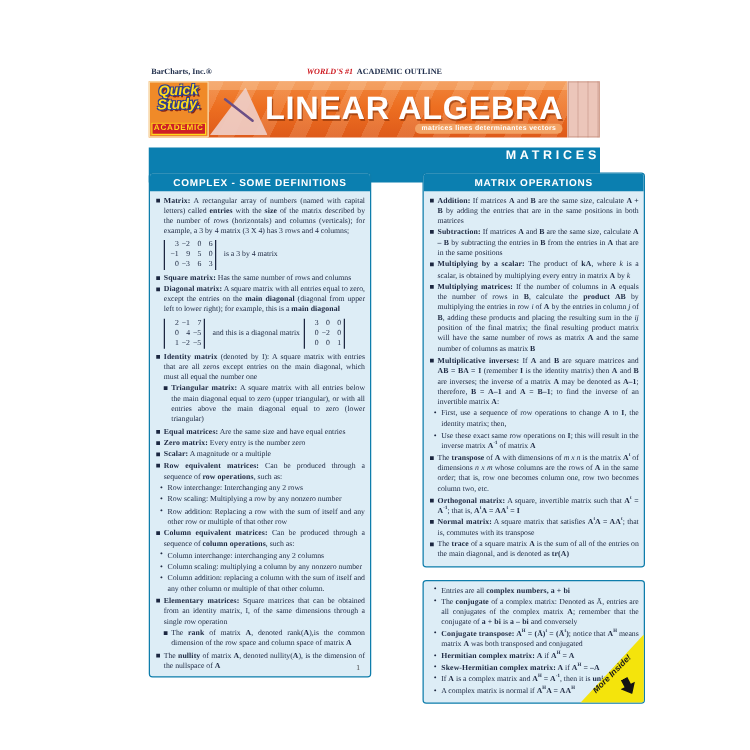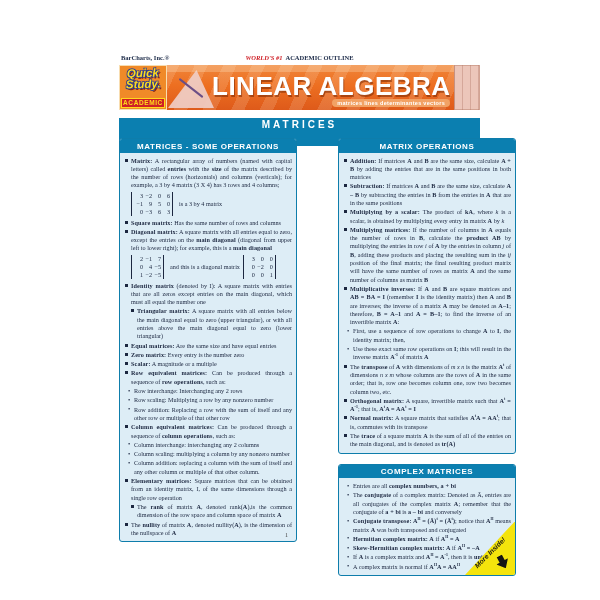--- a/index.html
+++ b/index.html
@@ -41,21 +41,21 @@
   .banner-sub{position:absolute;right:4px;bottom:3px;z-index:2;background:#f2a264;border-radius:4px;
               padding:1px 5px;font:bold 5.5px "Liberation Sans",sans-serif;color:#fff;letter-spacing:.3px;}
   .banner-side{position:absolute;right:0;top:0;width:26px;height:45px;background:var(--pink,#ecc6ba);
                box-shadow:inset 0 0 0 1px rgba(180,120,100,.45);
                background-image:linear-gradient(90deg,rgba(170,110,95,.35) 1px,transparent 1px);
                background-size:8px 100%;}
 
   
   .section-bar{position:absolute;left:0;top:64px;width:361px;height:28px;background:var(--teal,#0b7fb0);
                color:#fff;font:bold 10px "Liberation Sans",sans-serif;letter-spacing:3px;
-               text-align:center;line-height:14px;}
+               text-align:right;line-height:14px;}
 
   
   .col{position:absolute;top:84px;}
   .col-left{left:0;width:178px;}
   .col-right{left:183px;width:178px;margin-left:36px;}
   .panel{position:relative;border:1.5px solid var(--teal-border,#0e7dab);border-radius:3px;
          background:var(--panel-bg,#ddedf6);box-sizing:border-box;overflow:hidden;}
   .panel + .panel{margin-top:10px;}
   .panel-h{background:var(--teal,#0b7fb0);color:#fff;font:bold 8px "Liberation Sans",sans-serif;
            letter-spacing:.6px;text-align:center;padding:2.5px 0 2px;}
@@ -119,21 +119,21 @@
         <div class="banner-title">LINEAR ALGEBRA</div>
         <div class="banner-sub">matrices lines determinantes vectors</div>
       </div>
       <div class="banner-side"></div>
     </div>
 
     <div class="section-bar">MATRICES</div>
 
     <div class="col col-left">
       <section class="panel">
-        <div class="panel-h">MATRICES - SOME OPERATIONS</div>
+        <div class="panel-h">COMPLEX - SOME DEFINITIONS</div>
         <div class="panel-b">
             <div class="it b1"><span class="bl"></span><span class="tx"><b>Matrix:</b> A rectangular array of numbers (named with capital letters) called <b>entries</b> with the <b>size</b> of the matrix described by the number of rows (horizontals) and columns (verticals); for example, a 3 by 4 matrix (3 X 4) has 3 rows and 4 columns;</span></div>
             <div class="fig">
               <div class="mx">
                 <div class="r">
                   <span class="c">3</span>
                   <span class="c">−2</span>
                   <span class="c">0</span>
                   <span class="c">6</span>
                 </div>
@@ -222,21 +222,20 @@
             <div class="it b1"><span class="bl"></span><span class="tx"><b>Multiplicative inverses:</b> If <b>A</b> and <b>B</b> are square matrices and <b>AB = BA = I</b> (remember <b>I</b> is the identity matrix) then <b>A</b> and <b>B</b> are inverses; the inverse of a matrix <b>A</b> may be denoted as <b>A–1</b>; therefore, <b>B = A–1</b> and <b>A = B–1</b>; to find the inverse of an invertible matrix <b>A</b>:</span></div>
             <div class="it dot"><span class="bl">•</span><span class="tx">First, use a sequence of row operations to change <b>A</b> to <b>I</b>, the identity matrix; then,</span></div>
             <div class="it dot"><span class="bl">•</span><span class="tx">Use these exact same row operations on <b>I</b>; this will result in the inverse matrix <b>A<sup>-1</sup></b> of matrix <b>A</b></span></div>
             <div class="it b1"><span class="bl"></span><span class="tx">The <b>transpose</b> of <b>A</b> with dimensions of <i>m x n</i> is the matrix <b>A<sup>t</sup></b> of dimensions <i>n x m</i> whose columns are the rows of <b>A</b> in the same order; that is, row one becomes column one, row two becomes column two, etc.</span></div>
             <div class="it b1"><span class="bl"></span><span class="tx"><b>Orthogonal matrix:</b> A square, invertible matrix such that <b>A<sup>t</sup> = A<sup>-1</sup></b>; that is, <b>A<sup>t</sup>A = AA<sup>t</sup> = I</b></span></div>
             <div class="it b1"><span class="bl"></span><span class="tx"><b>Normal matrix:</b> A square matrix that satisfies <b>A<sup>t</sup>A = AA<sup>t</sup></b>; that is, commutes with its transpose</span></div>
             <div class="it b1"><span class="bl"></span><span class="tx">The <b>trace</b> of a square matrix <b>A</b> is the sum of all of the entries on the main diagonal, and is denoted as <b>tr(A)</b></span></div>
           </div>
       </section>
       <section class="panel">
-        <div class="panel-h">COMPLEX MATRICES</div>
         <div class="panel-b">
             <div class="it dot"><span class="bl">•</span><span class="tx">Entries are all <b>complex numbers, a + bi</b></span></div>
             <div class="it dot"><span class="bl">•</span><span class="tx">The <b>conjugate</b> of a complex matrix: Denoted as Ā, entries are all conjugates of the complex matrix <b>A</b>; remember that the conjugate of <b>a + bi</b> is <b>a – bi</b> and conversely</span></div>
             <div class="it dot"><span class="bl">•</span><span class="tx"><b>Conjugate transpose: A<sup>H</sup> = (Ā)<sup>t</sup> = (Ā<sup>t</sup>)</b>; notice that <b>A<sup>H</sup></b> means matrix <b>A</b> was both transposed and conjugated</span></div>
             <div class="it dot"><span class="bl">•</span><span class="tx"><b>Hermitian complex matrix: A</b> if <b>A<sup>H</sup> = A</b></span></div>
             <div class="it dot"><span class="bl">•</span><span class="tx"><b>Skew-Hermitian complex matrix: A</b> if <b>A<sup>H</sup> = –A</b></span></div>
             <div class="it dot"><span class="bl">•</span><span class="tx">If <b>A</b> is a complex matrix and <b>A<sup>H</sup> = A<sup>-1</sup></b>, then it is <b>unitary</b></span></div>
             <div class="it dot"><span class="bl">•</span><span class="tx">A complex matrix is normal if <b>A<sup>H</sup>A = AA<sup>H</sup></b></span></div>
           </div>
         <div class="ribbon">

